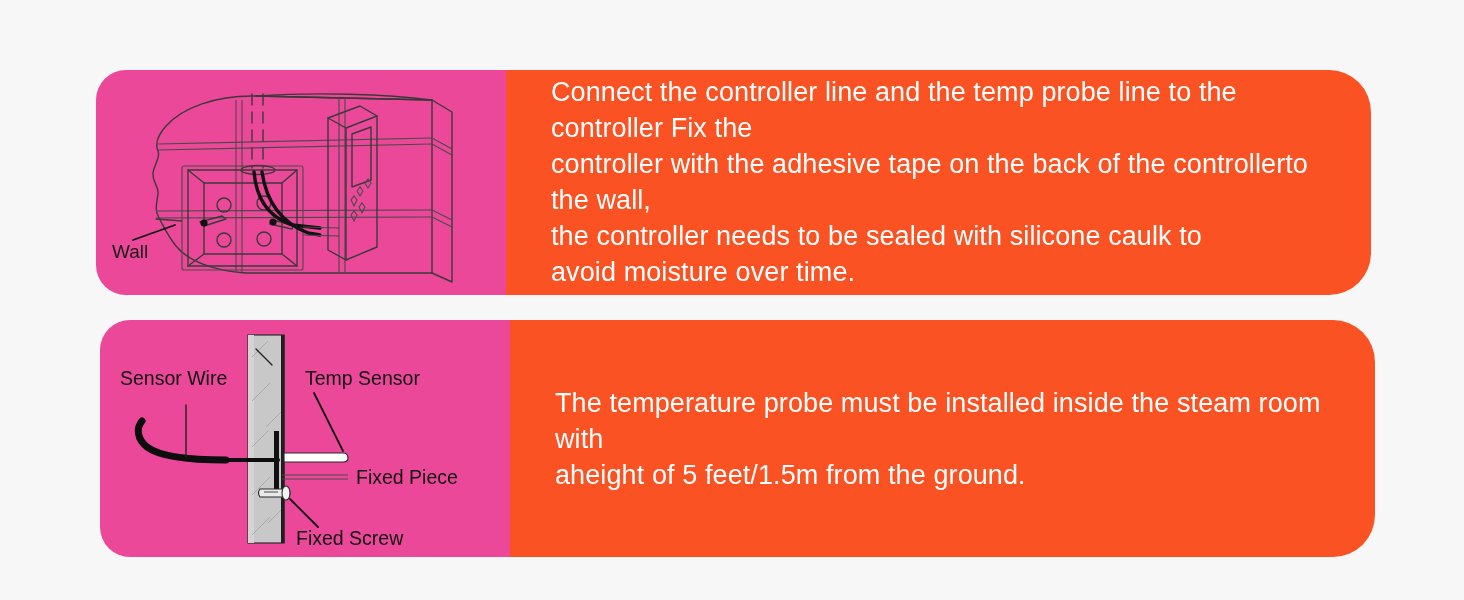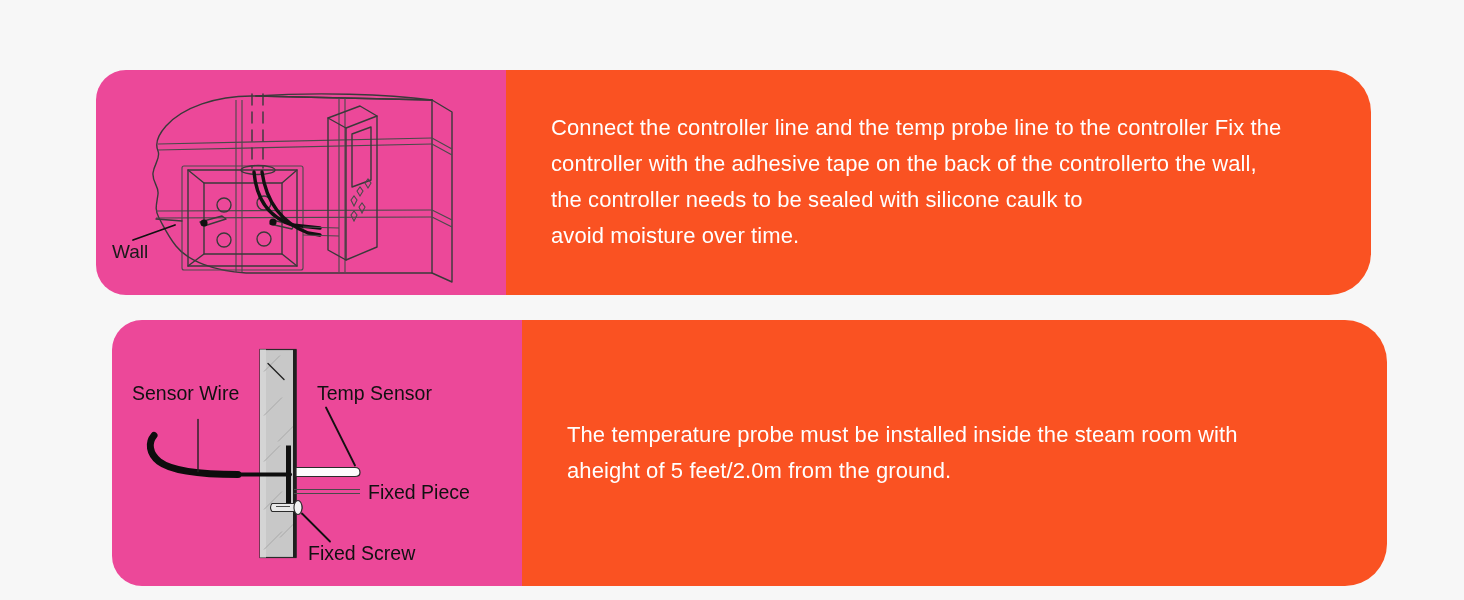--- a/index.html
+++ b/index.html
@@ -22,21 +22,21 @@
     height: 600px;
   }
 
   
   .inst-row {
     position: absolute;
     display: flex;
     align-items: stretch;
   }
   .inst-row.row-1 { left: 96px; top: 70px;  width: 1275px; height: 225px; }
-  .inst-row.row-2 { left: 112px; top: 320px; width: 1275px; height: 266px; }
+  .inst-row.row-2 { left: 100px; top: 320px; width: 1275px; height: 237px; }
 
   
   .illus-card {
     position: relative;
     width: 410px;
     flex: 0 0 410px;
     background: #ec4899;
     overflow: hidden;
   }
   .row-1 .illus-card { border-radius: 30px 0 0 30px; }
@@ -52,21 +52,21 @@
     display: flex;
     flex-direction: column;
     justify-content: center;
     padding: 0 40px 0 40px;
   }
   .row-1 .text-panel { border-radius: 0 42px 42px 0; }
   .row-2 .text-panel { border-radius: 0 42px 42px 0; }
 
   .text-panel .para {
     color: #ffffff;
-    font-size: 22px;
+    font-size: 27px;
     line-height: 36px;
     letter-spacing: 0.1px;
     white-space: pre-line;
     font-weight: 400;
   }
   .row-1 .text-panel { padding-left: 45px; }
   .row-1 .para { margin-top: -2px; }
   .row-2 .text-panel { padding-left: 45px; }
 
   
@@ -258,17 +258,17 @@
 
         <text class="dlabel-2" x="256" y="157">Fixed Piece</text>
 
         <path class="leader" d="M190,172 L218,200"></path>
         <text class="dlabel-2" x="196" y="218">Fixed Screw</text>
       </svg>
     </div>
 
     <div class="text-panel">
       <div class="para">The temperature probe must be installed inside the steam room with
-aheight of 5 feet/2.0m from the ground.</div>
+aheight of 5 feet/1.5m from the ground.</div>
     </div>
   </div>
 
 </div>
 
 </body></html>

